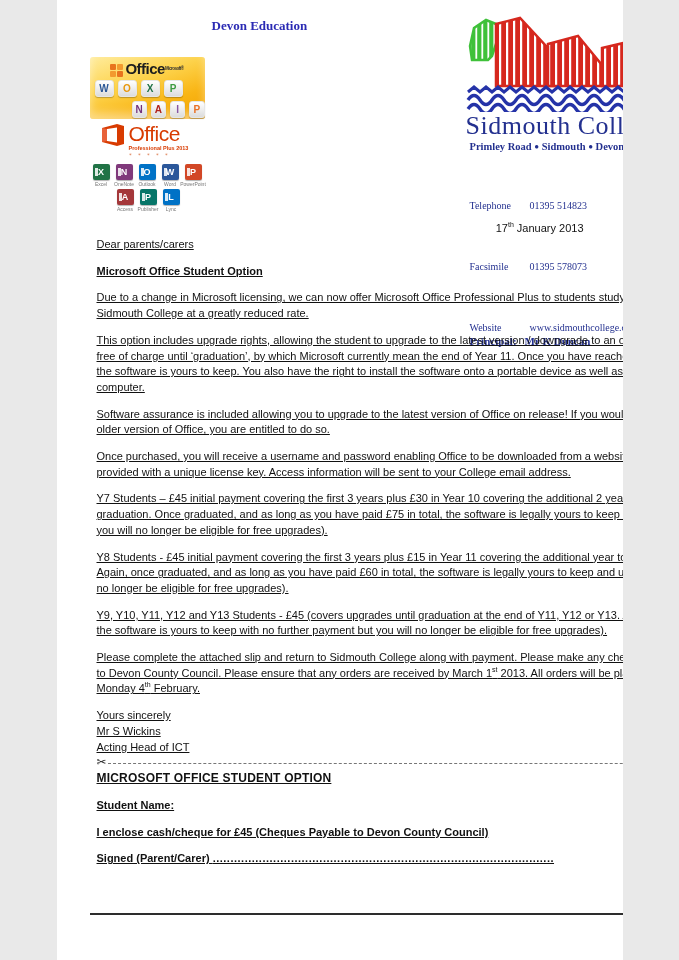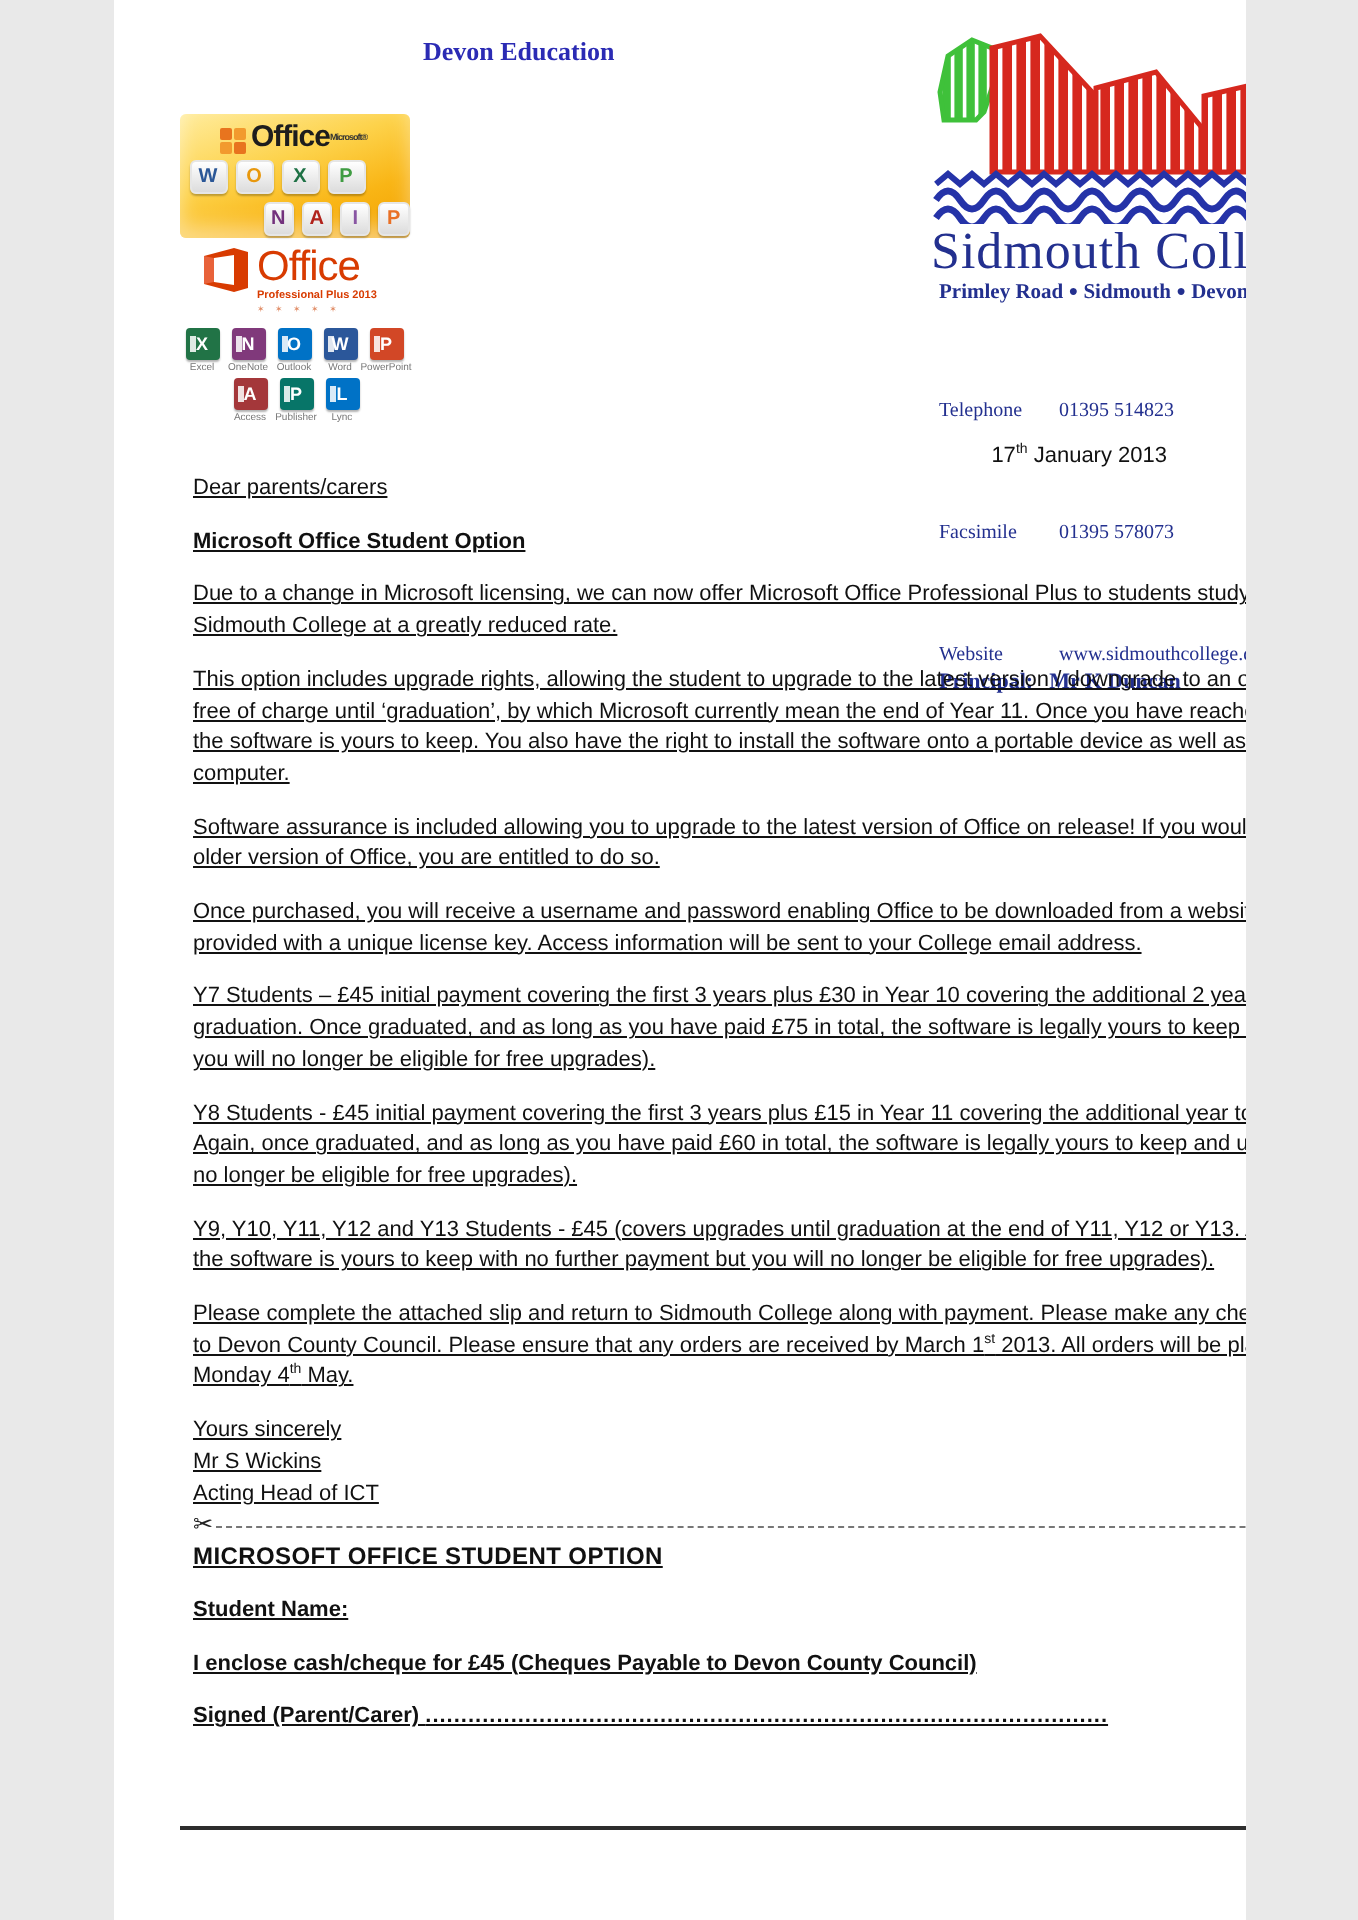--- a/index.html
+++ b/index.html
@@ -246,21 +246,21 @@
     <p>Dear parents/carers</p>
     <p class="subject">Microsoft Office Student Option</p>
     <p>Due to a change in Microsoft licensing, we can now offer Microsoft Office Professional Plus to students studying at Sidmouth College at a greatly reduced rate.</p>
     <p>This option includes upgrade rights, allowing the student to upgrade to the latest version / downgrade to an older version free of charge until ‘graduation’, by which Microsoft currently mean the end of Year 11.  Once you have reached ‘graduation’, the software is yours to keep. You also have the right to install the software onto a portable device as well as your main computer.</p>
     <p>Software assurance is included allowing you to upgrade to the latest version of Office on release! If you would rather use an older version of Office, you are entitled to do so.</p>
     <p>Once purchased, you will receive a username and password enabling Office to be downloaded from a website. You will be provided with a unique license key. Access information will be sent to your College email address.</p>
     <p>Y7 Students – £45 initial payment covering the first 3 years plus £30 in Year 10  covering the additional 2 years to graduation. Once graduated, and as long as you have paid £75 in total, the software is legally yours to keep and use but you will no longer be eligible for free upgrades).</p>
     <p>Y8 Students - £45 initial payment covering the first 3 years plus £15 in Year 11  covering the additional year to graduation. Again, once graduated, and as long as you have paid £60 in total, the software is legally yours to keep and use but you will no longer be eligible for free upgrades).</p>
     <p>Y9, Y10, Y11, Y12 and Y13 Students - £45 (covers upgrades until graduation at the end of Y11, Y12 or Y13. At this point, the software is yours to keep with no further payment but you will no longer be eligible for free upgrades).</p>
     <p>
-      <span>Please complete the attached slip and return to Sidmouth College along with payment. Please make any cheques payable to Devon County Council. Please ensure that any orders are received by March 1</span><sup>st</sup><span> 2013. All orders will be placed on Monday 4</span><sup>th</sup><span> May.</span>
+      <span>Please complete the attached slip and return to Sidmouth College along with payment. Please make any cheques payable to Devon County Council. Please ensure that any orders are received by March 1</span><sup>st</sup><span> 2013. All orders will be placed on Monday 4</span><sup>th</sup><span> February.</span>
     </p>
     <div class="closing">
       <p>Yours sincerely</p>
       <p>Mr S Wickins</p>
       <p>Acting Head of ICT</p>
     </div>
     <div class="cutline">
       <span class="sc">✂</span>
       <span class="dash"></span>
     </div>

